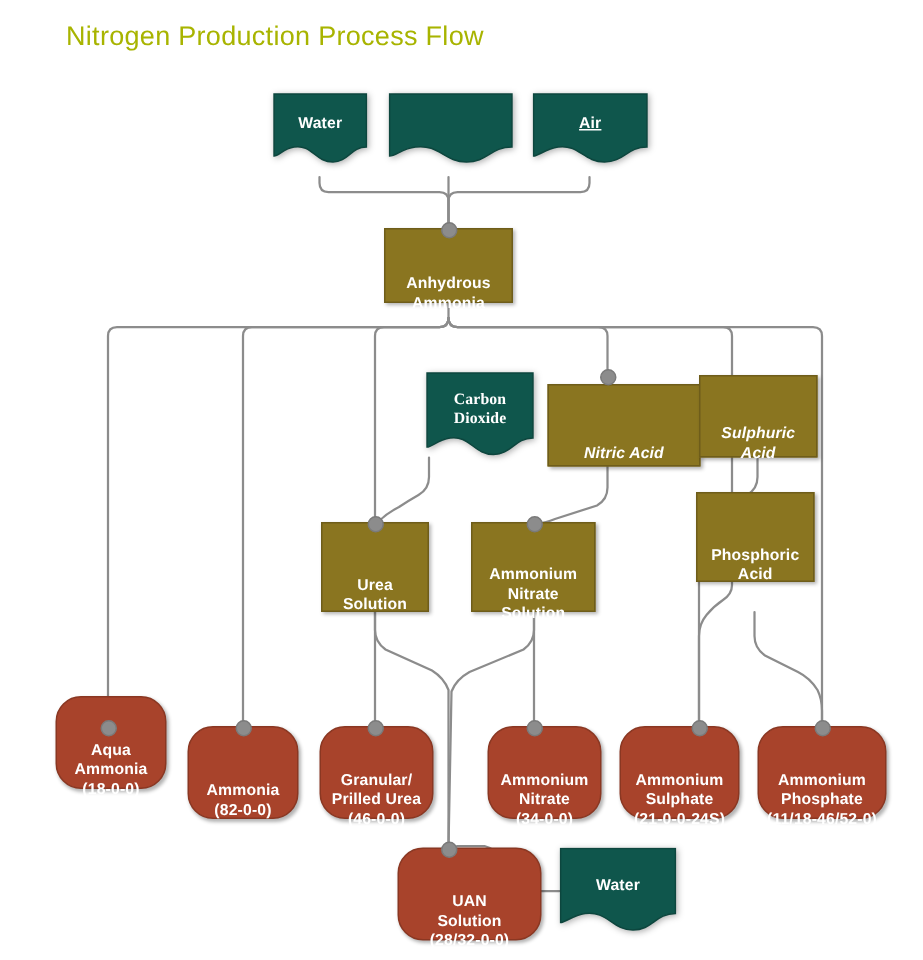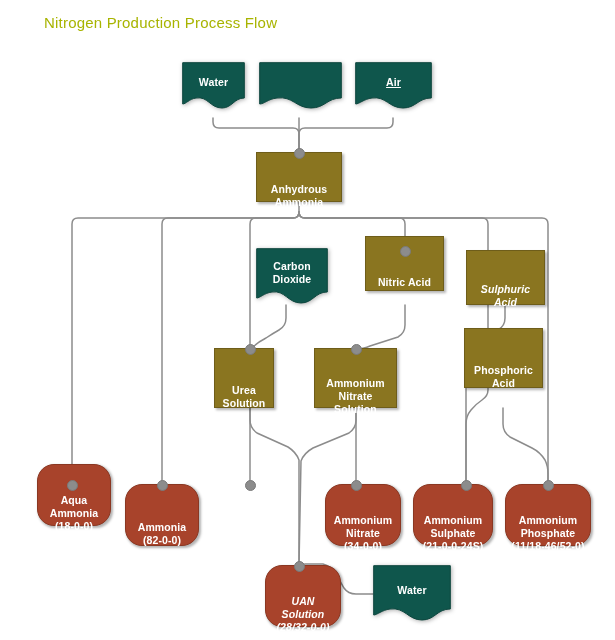--- a/index.html
+++ b/index.html
@@ -16,21 +16,21 @@
     position: relative;
     width: 615px;
     height: 640px;
     background: #ffffff;
     overflow: hidden;
   }
   #title {
     position: absolute;
     left: 44px;
     top: 14px;
-    font-size: 15px;
+    font-size: 18px;
     font-weight: 400;
     color: #a8b400;
     letter-spacing: 0.2px;
     white-space: nowrap;
   }
   #edges {
     position: absolute;
     left: 0;
     top: 0;
     width: 615px;
@@ -163,37 +163,37 @@
       <path d="M0.7,0.7 H76.3 V36 C63,36 61,46 48,46 C34,46 31,34 17,36 C9,37 4,42 0.7,42 Z" fill="#0f564c" stroke="#0d463e" stroke-width="1"></path>
     </svg>
     <span class="lbl">Air</span>
   </div>
 
   <div class="node rect" style="left:256px; top:152px; width:86px; height:50px;">
     <span class="lbl">Anhydrous<br>Ammonia</span>
   </div>
   <div class="dot" style="left:294px; top:148px;"></div>
 
-  <div class="node doc" style="left:256px; top:248px; width:72px; height:57px;">
+  <div class="node doc" style="left:284px; top:248px; width:72px; height:57px;font-family:Liberation Serif, serif;">
     <svg class="docshape" viewBox="0 0 72 57" preserveAspectRatio="none">
       <path d="M0.7,0.7 H71.3 V44 C59,44 57,55 45,55 C32,55 29,42 16,44 C8,45 4,50 0.7,50 Z" fill="#0f564c" stroke="#0d463e" stroke-width="1"></path>
     </svg>
     <span class="lbl">Carbon<br>Dioxide</span>
   </div>
 
-  <div class="node rect" style="left:365px; top:236px; width:79px; height:55px;">
+  <div class="node rect" style="left:365px; top:256px; width:102px; height:55px;font-style:italic;">
     <span class="lbl">Nitric Acid</span>
   </div>
   <div class="dot" style="left:400px; top:246px;"></div>
 
   <div class="node rect" style="left:466px; top:250px; width:79px; height:55px;font-style:italic;">
     <span class="lbl">Sulphuric<br>Acid</span>
   </div>
 
-  <div class="node rect" style="left:214px; top:348px; width:60px; height:60px;align-items:center;">
+  <div class="node rect" style="left:214px; top:348px; width:72px; height:60px;align-items:center;">
     <span class="lbl">Urea<br>Solution</span>
   </div>
   <div class="dot" style="left:245px; top:344px;"></div>
 
   <div class="node rect" style="left:314px; top:348px; width:83px; height:60px;">
     <span class="lbl">Ammonium<br>Nitrate<br>Solution</span>
   </div>
   <div class="dot" style="left:351px; top:344px;"></div>
 
   <div class="node rect" style="left:464px; top:328px; width:79px; height:60px;">
@@ -203,38 +203,41 @@
   <div class="node round" style="left:37px; top:464px; width:74px; height:62px;">
     <span class="lbl">Aqua<br>Ammonia<br>(18-0-0)</span>
   </div>
   <div class="dot" style="left:67px; top:480px;"></div>
 
   <div class="node round" style="left:125px; top:484px; width:74px; height:62px;">
     <span class="lbl">Ammonia<br>(82-0-0)</span>
   </div>
   <div class="dot" style="left:157px; top:480px;"></div>
 
+  <div class="node round" style="left:213px; top:484px; width:76px; height:62px;">
+    <span class="lbl">Granular/<br>Prilled Urea<br>(46-0-0)</span>
+  </div>
   <div class="dot" style="left:245px; top:480px;"></div>
 
   <div class="node round" style="left:325px; top:484px; width:76px; height:62px;">
     <span class="lbl">Ammonium<br>Nitrate<br>(34-0-0)</span>
   </div>
   <div class="dot" style="left:351px; top:480px;"></div>
 
   <div class="node round" style="left:413px; top:484px; width:80px; height:62px;">
     <span class="lbl">Ammonium<br>Sulphate<br>(21-0-0-24S)</span>
   </div>
   <div class="dot" style="left:461px; top:480px;"></div>
 
   <div class="node round" style="left:505px; top:484px; width:86px; height:62px;">
     <span class="lbl">Ammonium<br>Phosphate<br>(11/18-46/52-0)</span>
   </div>
   <div class="dot" style="left:543px; top:480px;"></div>
 
-  <div class="node round" style="left:265px; top:565px; width:76px; height:62px;font-style:italic;">
+  <div class="node round" style="left:265px; top:565px; width:96px; height:62px;">
     <span class="lbl">UAN<br>Solution<br>(28/32-0-0)</span>
   </div>
   <div class="dot" style="left:294px; top:561px;"></div>
 
   <div class="node doc" style="left:373px; top:565px; width:78px; height:57px;">
     <svg class="docshape" viewBox="0 0 78 57" preserveAspectRatio="none">
       <path d="M0.7,0.7 H77.3 V44 C64,44 62,55 49,55 C35,55 32,42 17,44 C9,45 4,50 0.7,50 Z" fill="#0f564c" stroke="#0d463e" stroke-width="1"></path>
     </svg>
     <span class="lbl">Water</span>
   </div>

